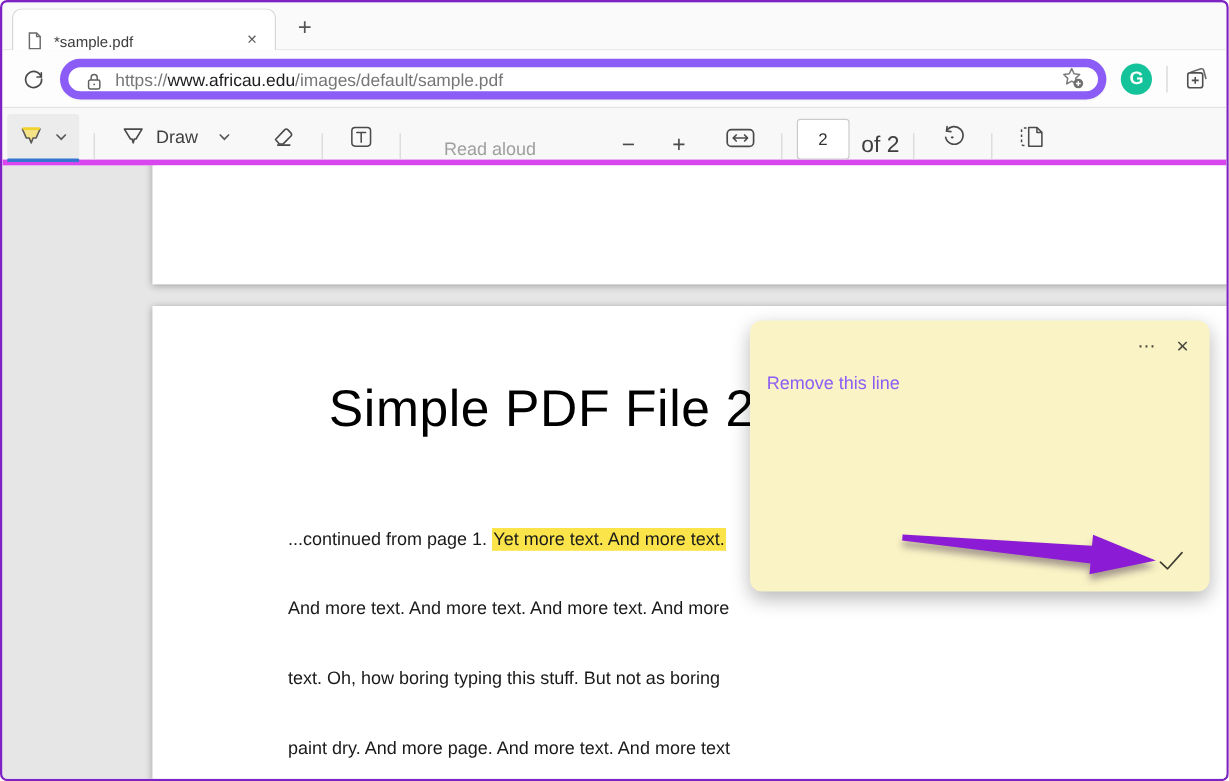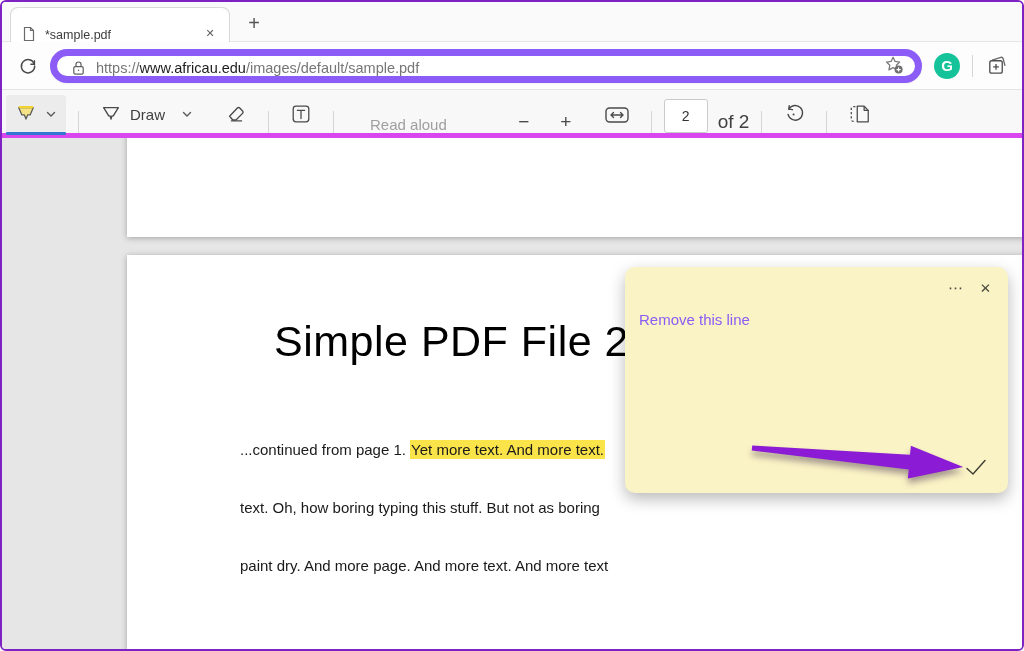--- a/index.html
+++ b/index.html
@@ -273,20 +273,21 @@
   </div>
 
   <div class="content">
 
     <div class="pdf-page page-1"></div>
 
     <div class="pdf-page page-2">
       <div class="doc-heading">Simple PDF File 2</div>
       <div class="doc-body">
         <div class="pdf-line"><span>...continued from page 1. </span><span class="hl">Yet more text. And more text.</span></div>
+        <div class="pdf-line">And more text. And more text. And more text. And more</div>
         <div class="pdf-line">text. Oh, how boring typing this stuff. But not as boring</div>
         <div class="pdf-line">paint dry. And more page. And more text. And more text</div>
         
       </div>
     </div>
 
     <div class="sticky-note">
       <span class="note-more">⋯</span>
       <span class="note-close">✕</span>
       <div class="note-text">Remove this line</div>

